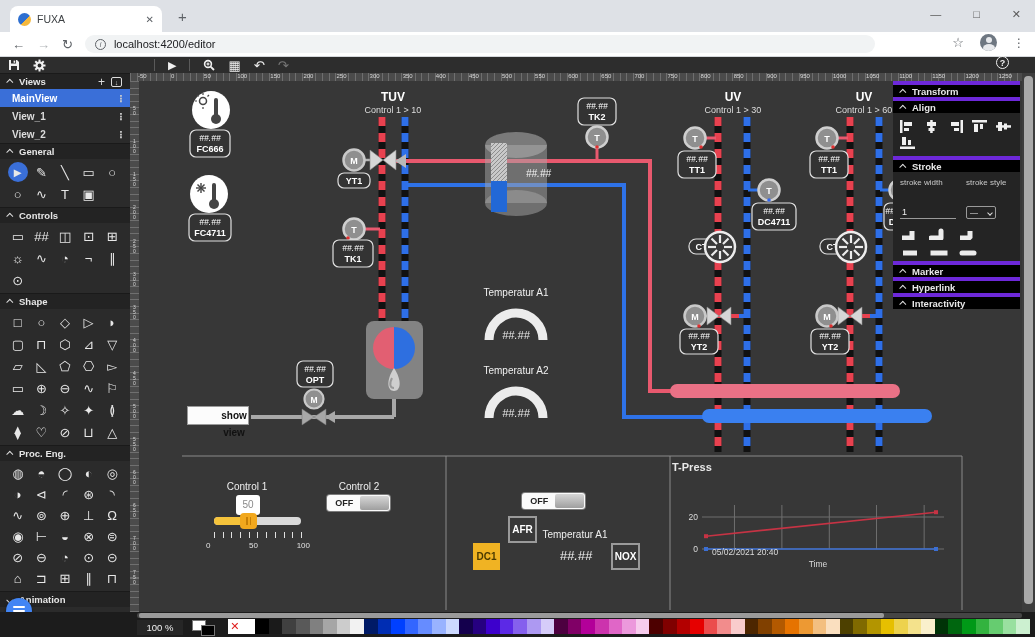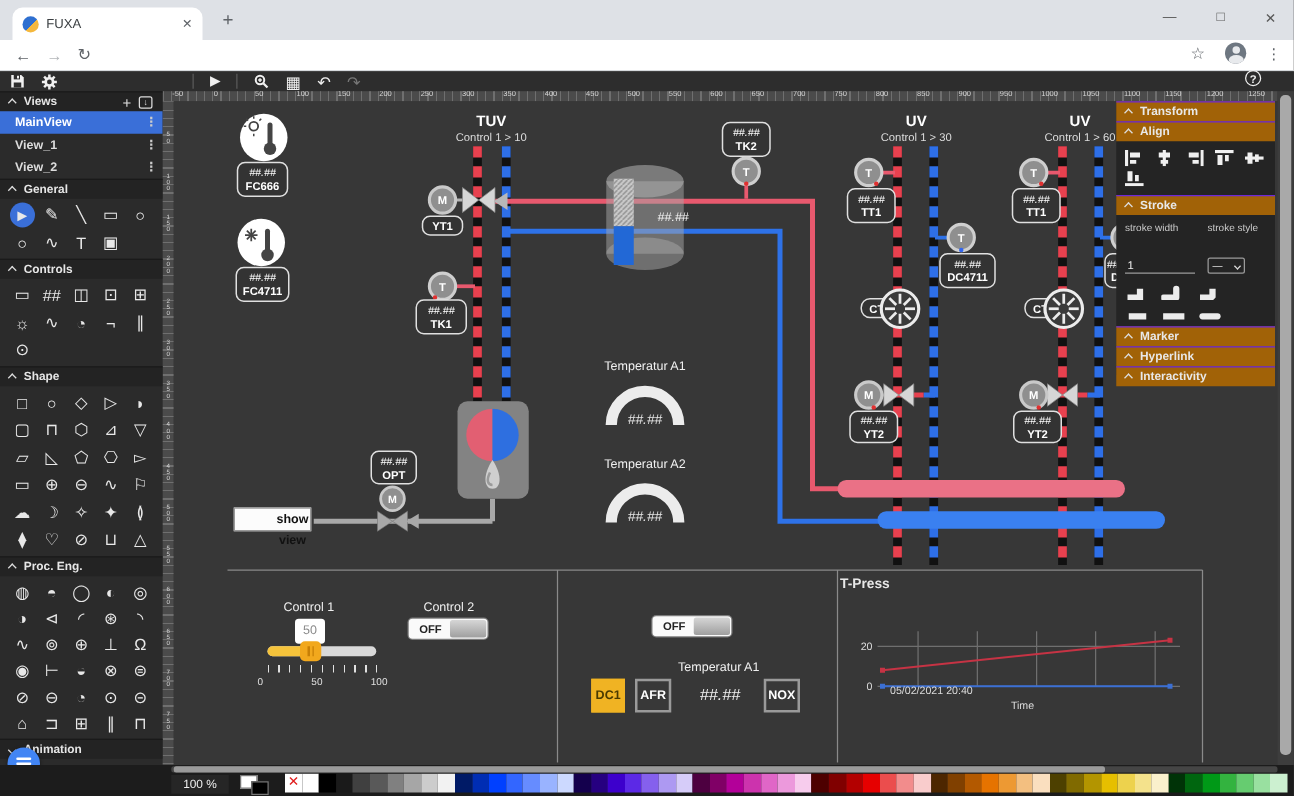--- a/index.html
+++ b/index.html
@@ -53,21 +53,21 @@
   .toolgrid{display:grid;grid-template-columns:repeat(5,1fr);padding:3px 6px;row-gap:2px;}
   .tool{height:20px;display:flex;align-items:center;justify-content:center;font-size:13px;color:#e8e8e8;}
   .tool.sel{background:#3a6fd8;border-radius:50%;width:20px;height:20px;margin:0 auto;}
   #grid-proceng .tool{height:19px;font-size:13px;}
   #fab{position:absolute;left:6px;top:598px;width:26px;height:26px;border-radius:50%;background:#4285f4;display:flex;flex-direction:column;align-items:center;justify-content:center;gap:2.5px;box-shadow:0 1px 3px rgba(0,0,0,.5);}
   #fab i{display:block;width:12px;height:1.6px;background:#fff;border-radius:1px;}
   
   #canvas{position:absolute;left:139px;top:81px;width:883px;height:531px;background:#373737;}
   
   #panel{position:absolute;left:893px;top:81px;width:127px;height:219px;background:#242424;color:#e8e8e8;z-index:5;}
-  #panel .schead{background:#a16207;border-top:1px solid #6d28d9;}
+  #panel .schead{background:#000000;border-top:4px solid #6d28d9;}
   #panel .pbody{padding:4px 7px;}
   .alignrow{display:flex;gap:9px;margin:3px 0;}
   .alignrow svg{display:block;}
   .strokerow{display:flex;gap:10px;font-size:8px;color:#c9c9c9;margin-top:2px;}
   .strokerow .col{display:flex;flex-direction:column;gap:19px;}
   #strokewidth{width:56px;background:transparent;border:none;border-bottom:1px solid #9a9a9a;color:#eee;font-size:9px;padding:1px 2px;}
   #strokestyle{width:30px;height:13px;border:1px solid #9a9a9a;border-radius:2px;display:flex;align-items:center;justify-content:space-between;padding:0 3px;color:#eee;font-size:8px;}
   #strokestyle .caret{width:4px;height:4px;border-left:1.3px solid #ddd;border-top:1.3px solid #ddd;transform:rotate(225deg);}
   .joinrow{display:flex;gap:9px;margin-top:9px;}
   .joinrow svg{display:block;}
@@ -122,20 +122,24 @@
   <div id="winctl">
     <span>—</span>
     <span>□</span>
     <span>✕</span>
   </div>
 </div>
 <div id="addressbar">
   <span class="nav">←</span>
   <span class="nav dim">→</span>
   <span class="nav">↻</span>
+  <div id="urlpill">
+    <span class="info">i</span>
+    <span class="url">localhost:4200/editor</span>
+  </div>
 </div>
 <div id="addrright">
   <span class="star">☆</span>
   <span id="avatar"></span>
   <span class="dots">⋮</span>
 </div>
 
 <div id="toolbar">
   <span class="tbtn">
     <svg width="12" height="12" viewBox="0 0 12 12">
@@ -796,21 +800,21 @@
 </div>
 
 <div class="toggle" style="left:522px;top:493px;">
   <span class="lab">OFF</span>
   <span class="knob"></span>
 </div>
 
 <div class="ovl-label" style="left:536px;top:529px;width:78px;">Temperatur A1</div>
 <div id="tempvalue">##.##</div>
 <div class="pushbtn" id="btn-dc1" style="left:473px;top:543px;">DC1</div>
-<div class="pushbtn" style="left:508px;top:543px;">AFR</div>
+<div class="pushbtn" style="left:508px;top:516px;">AFR</div>
 <div class="pushbtn" style="left:611px;top:543px;">NOX</div>
 
 <div id="chartbox">
   <div class="ctitle">T-Press</div>
   <svg id="chart-svg" width="292" height="78">
       <line x1="62.45360824742285" y1="29" x2="62.45360824742285" y2="73" stroke="#6f6f6f" stroke-width="1"></line>
       <text x="62.45360824742285" y="87" fill="#dcdcdc" font-size="8.5" text-anchor="middle">:24.000</text>
       <line x1="109.8762886597937" y1="29" x2="109.8762886597937" y2="73" stroke="#6f6f6f" stroke-width="1"></line>
       <text x="109.8762886597937" y="87" fill="#dcdcdc" font-size="8.5" text-anchor="middle">:24.200</text>
       <line x1="157.29896907216454" y1="29" x2="157.29896907216454" y2="73" stroke="#6f6f6f" stroke-width="1"></line>

